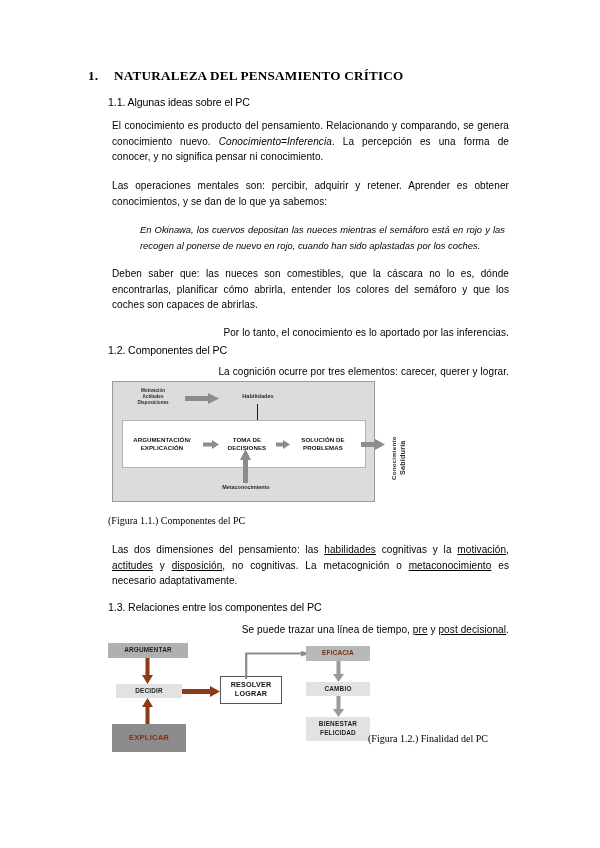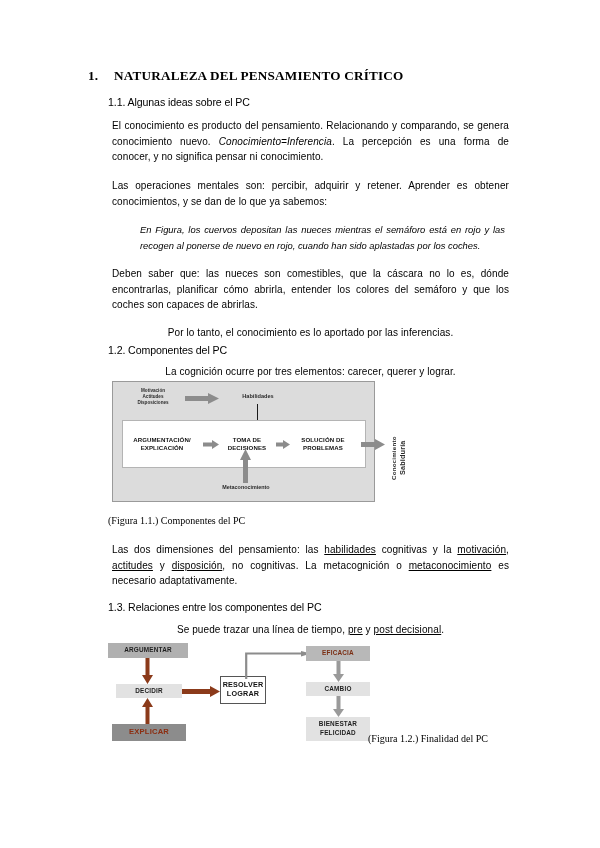--- a/index.html
+++ b/index.html
@@ -25,21 +25,21 @@
     font-weight:normal;font-size:10.6px;letter-spacing:-.1px;
   }
 
   
   .p{
     position:absolute;left:112px;width:397px;
     font-size:10px;line-height:15.6px;
     text-align:justify;
     letter-spacing:.1px;
   }
-  .p.nojust{text-align:center;}
+  .p.nojust{text-align:right;}
   .quote{
     position:absolute;left:140px;width:365px;
     font-size:9.4px;line-height:15.6px;
     font-style:italic;text-align:justify;
   }
   .cap{
     position:absolute;
     font-family:"Liberation Serif", serif;
     font-size:10px;
   }
@@ -89,21 +89,21 @@
   <div class="h1">
     <span class="num">1.</span><span>NATURALEZA DEL PENSAMIENTO CRÍTICO</span>
   </div>
 
   <div class="h2" style="top:96px;">1.1. Algunas ideas sobre el PC</div>
 
   <div class="p" style="top:118px;"><span>El conocimiento es producto del pensamiento. Relacionando y comparando, se genera conocimiento nuevo. </span><span class="it">Conocimiento=Inferencia</span><span>. La percepción es una forma de conocer, y no significa pensar ni conocimiento.</span></div>
 
   <div class="p" style="top:178px;">Las operaciones mentales son: percibir, adquirir y retener. Aprender es obtener conocimientos, y  se dan de lo que ya sabemos:</div>
 
-  <div class="quote" style="top:222px;">En Figura, los cuervos depositan las nueces mientras el semáforo está en rojo y las recogen al ponerse de nuevo en rojo, cuando han sido aplastadas por los coches.</div>
+  <div class="quote" style="top:222px;">En Okinawa, los cuervos depositan las nueces mientras el semáforo está en rojo y las recogen al ponerse de nuevo en rojo, cuando han sido aplastadas por los coches.</div>
 
   <div class="p" style="top:266px;">Deben saber que: las nueces son comestibles, que la cáscara no lo es, dónde encontrarlas, planificar cómo abrirla, entender los colores del semáforo y que los coches son capaces de abrirlas.</div>
 
   <div class="p nojust" style="top:325px;">Por lo tanto, el conocimiento es lo aportado por las inferencias.</div>
 
   <div class="h2" style="top:344px;">1.2. Componentes del PC</div>
 
   <div class="p nojust" style="top:364px;">La cognición ocurre por tres elementos: carecer, querer y lograr.</div>
 
   <div id="fig1">
@@ -186,23 +186,23 @@
     <div class="node n-gray-l" style="left:8px;top:41px;width:66px;height:14px;">DECIDIR</div>
 
     <svg class="ar" style="left:74px;top:43px;" width="38" height="11" viewBox="0 0 38 11">
       <polygon points="0,3 28,3 28,0 38,5.5 28,11 28,8 0,8" fill="#8B3A1A"></polygon>
     </svg>
 
     <svg class="ar" style="left:34px;top:55px;" width="11" height="26" viewBox="0 0 11 26">
       <polygon points="3.5,26 7.5,26 7.5,9 11,9 5.5,0 0,9 3.5,9" fill="#8B3A1A"></polygon>
     </svg>
 
-    <div class="node n-red-lbl" style="left:4px;top:81px;width:74px;height:17px;">EXPLICAR</div>
-
-    <div class="node n-white" style="left:112px;top:33px;width:46px;height:28px;flex-direction:column;text-align:right;">
+    <div class="node n-red-lbl" style="left:4px;top:81px;width:74px;height:28px;">EXPLICAR</div>
+
+    <div class="node n-white" style="left:112px;top:33px;width:62px;height:28px;flex-direction:column;text-align:right;">
       <div>RESOLVER</div>
       <div>LOGRAR</div>
     </div>
 
     <svg class="ar" style="left:137px;top:8px;" width="70" height="28" viewBox="0 0 70 28">
       <path d="M1.2,28 L1.2,2.5 L58,2.5" stroke="#8c8c8c" stroke-width="2.2" fill="none"></path>
       <polygon points="56,0 66,2.6 56,5.4" fill="#8c8c8c"></polygon>
     </svg>
 
     <div class="node n-eff" style="left:198px;top:3px;width:64px;height:15px;">EFICACIA</div>

